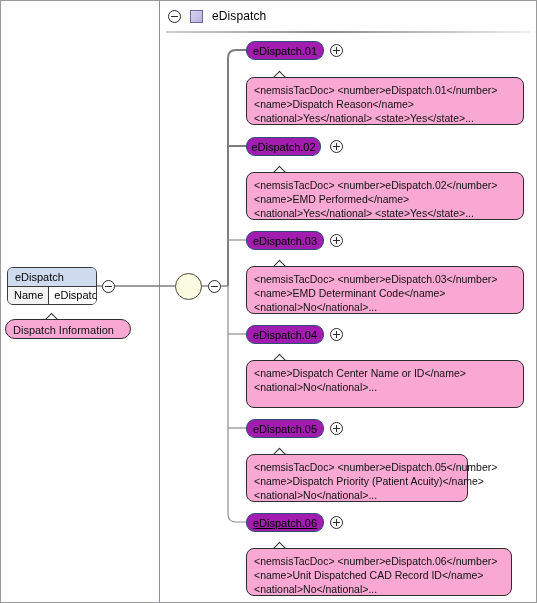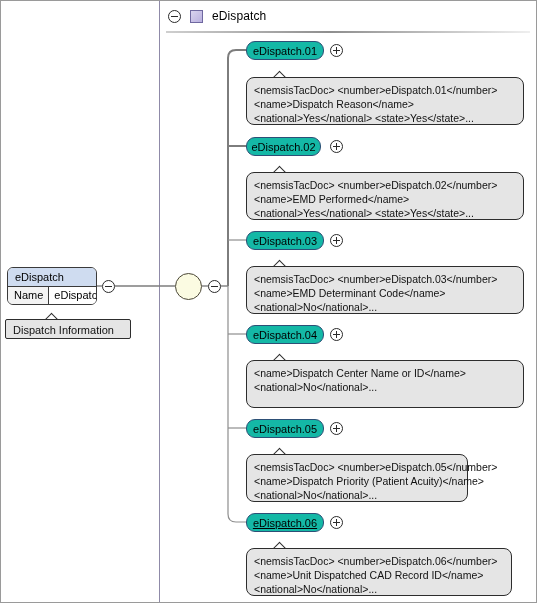--- a/index.html
+++ b/index.html
@@ -137,21 +137,21 @@
     color: #000;
     white-space: nowrap;
     flex: 1;
   }
 
   
   .annot {
     position: absolute;
     border: 1px solid #2d2d2d;
     border-radius: 8px;
-    background: #e5e5e5;
+    background: #f9a8d4;
     box-sizing: border-box;
     padding: 5px 7px 5px 7px;
   }
   .annot .line {
     font-size: 10.5px;
     line-height: 14px;
     color: #111111;
     white-space: nowrap;
   }
   
@@ -173,31 +173,31 @@
     border-top: 1px solid #2d2d2d;
     transform: rotate(45deg);
   }
 
   .annot-dispatch-info {
     left: 4px;
     top: 318px;
     width: 126px;
     height: 20px;
     padding: 3px 7px;
-    border-radius: 2px;
+    border-radius: 10px;
   }
   .annot-dispatch-info .line { font-size: 11px; line-height: 14px; }
 
   
   .node {
     position: absolute;
     height: 19px;
     border: 1px solid #2d4f76;
     border-radius: 9px;
-    background: #14b8a6;
+    background: #a21caf;
     font-size: 11px;
     color: #000;
     display: flex;
     align-items: center;
     justify-content: center;
     box-sizing: border-box;
     padding: 0 8px;
     white-space: nowrap;
   }
   .node-toggle {

